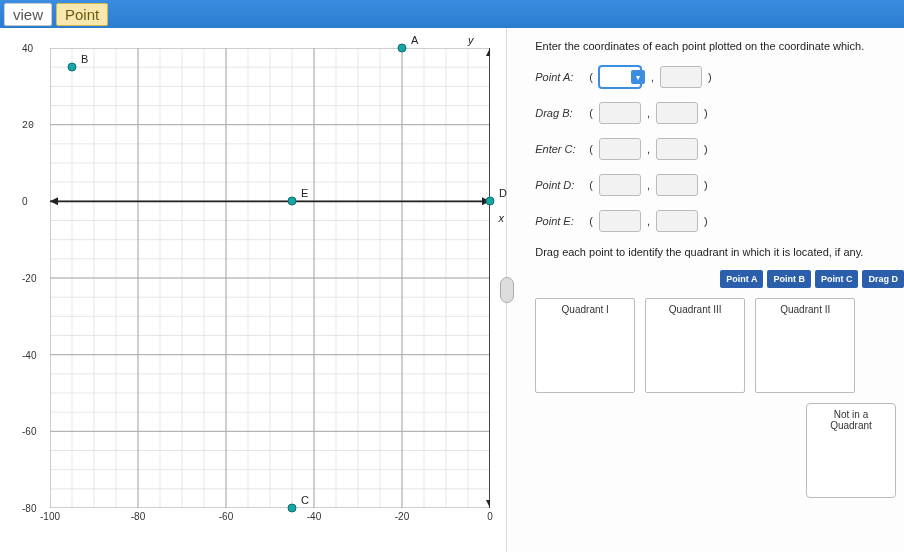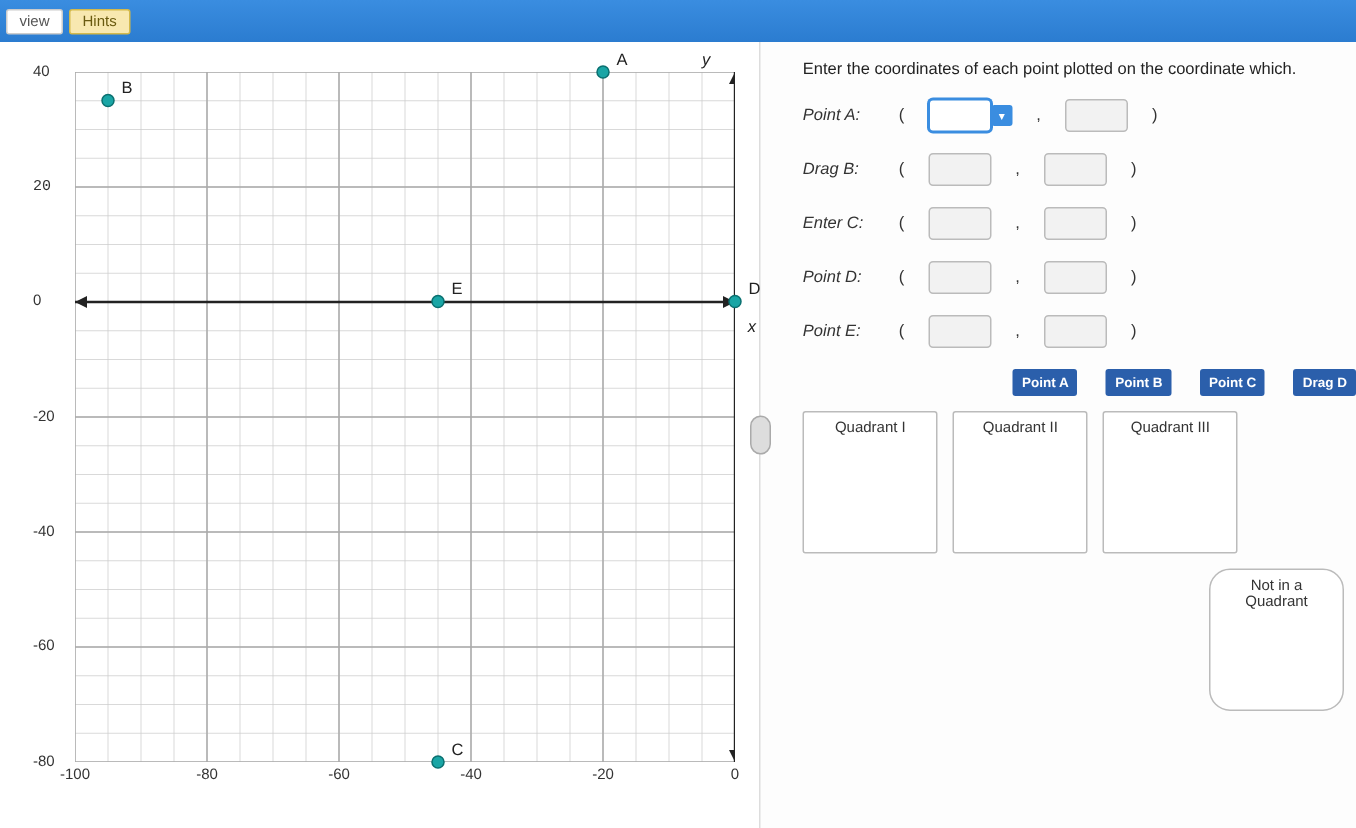--- a/index.html
+++ b/index.html
@@ -1,49 +1,49 @@
 <!DOCTYPE html>
 <html><head>
 <meta charset="utf-8">
 <style>
 * { box-sizing: border-box; margin: 0; padding: 0; }
 body { font-family: Arial, sans-serif; background: #f5f5f5; width: 904px; height: 552px; overflow: hidden; }
 .topbar { height: 28px; background: linear-gradient(#3a8de0,#2b7cd0); display: flex; align-items: center; padding: 0 4px; gap: 4px; }
-.topbtn { background: #fff; border: 1px solid #ccc; padding: 2px 8px; font-size: 10px; color: #555; border-radius: 2px; cursor: pointer; }
+.topbtn { background: #fff; border: 1px solid #ccc; padding: 2px 8px; font-size: 15px; color: #555; border-radius: 2px; cursor: pointer; }
 .topbtn.hints { background: #f8e8b0; border-color: #d4b94a; color: #6a5a10; }
 .main { display: flex; height: calc(100% - 28px); }
 .left { flex: 0 0 56%; position: relative; background: #fff; }
 .graph { position: absolute; left: 50px; top: 20px; width: 440px; height: 460px; }
 .right { flex: 1; padding: 12px 0 0 28px; background: #fdfdfd; border-left: 1px solid #ddd; overflow: hidden; }
 .prompt { font-size: 11px; color: #222; margin-bottom: 14px; }
-.row { display: flex; align-items: center; gap: 16px; margin-bottom: 14px; font-size: 11px; color: #333; }
+.row { display: flex; align-items: center; gap: 6px; margin-bottom: 14px; font-size: 11px; color: #333; }
 .row .lbl { width: 48px; font-style: italic; }
 .inp { width: 42px; height: 22px; border: 1px solid #bbb; background: #f2f2f2; border-radius: 3px; font-size: 11px; text-align: center; }
 .inp.focus { background: #fff; border-color: #3a8de0; box-shadow: 0 0 0 1px #3a8de0; }
 .dd { width: 14px; height: 14px; background: #3a8de0; display: inline-flex; align-items: center; justify-content: center; color: #fff; font-size: 8px; margin-left: -16px; position: relative; border-radius: 2px; }
 .drag-prompt { font-size: 11px; color: #222; margin: 10px 0 12px; }
-.chips { display: flex; gap: 19px; justify-content: flex-end; margin-bottom: 10px; }
+.chips { display: flex; gap: 4px; justify-content: flex-end; margin-bottom: 10px; }
 .chip { background: #2b5fab; color: #fff; font-size: 9px; font-weight: bold; padding: 4px 6px; border-radius: 2px; cursor: move; white-space: nowrap; }
 .quads { display: flex; gap: 10px; margin-bottom: 10px; }
-.qbox { width: 90px; height: 95px; border: 1px solid #bbb; background: #fff; padding: 5px; font-size: 10px; color: #333; text-align: center; border-radius: 2px; }
-.qbox2 { width: 90px; height: 95px; border: 1px solid #bbb; background: #fff; padding: 5px; font-size: 10px; color: #333; text-align: center; border-radius: 14px; margin-left: auto; margin-right: 8px; }
+.qbox { width: 100px; height: 95px; border: 1px solid #bbb; background: #fff; padding: 5px; font-size: 10px; color: #333; text-align: center; border-radius: 2px; }
+.qbox2 { width: 90px; height: 95px; border: 1px solid #bbb; background: #fff; padding: 5px; font-size: 10px; color: #333; text-align: center; border-radius: 4px; margin-left: auto; margin-right: 8px; }
 .notquad-wrap { display: flex; }
 .ytick { position: absolute; left: -28px; font-size: 10px; color: #333; transform: translateY(-50%); }
 .xtick { position: absolute; bottom: -14px; font-size: 10px; color: #333; transform: translateX(-50%); }
 .pt { position: absolute; width: 9px; height: 9px; background: #1aa5a5; border: 1px solid #0a7070; border-radius: 50%; transform: translate(-50%,-50%); }
 .plabel { position: absolute; font-size: 11px; color: #222; transform: translate(3px,-12px); }
 .axislabel { position: absolute; font-size: 11px; font-style: italic; color: #222; }
 .grip { position: absolute; right: -8px; top: 50%; width: 14px; height: 26px; background: #ddd; border: 1px solid #aaa; border-radius: 7px; transform: translateY(-50%); }
 </style>
 </head>
 <body>
 
 <div class="topbar">
   <button class="topbtn">view</button>
-  <button class="topbtn hints">Hints</button>
+  <button class="topbtn hints">Point</button>
 </div>
 
 <div class="main">
 
   <div class="left">
     <div class="graph">
       <svg width="440" height="460" style="position:absolute;left:0;top:0">
           <line x1="0" y1="0" x2="0" y2="460" stroke="#ccc" stroke-width="0.5"></line>
           <line x1="22" y1="0" x2="22" y2="460" stroke="#ccc" stroke-width="0.5"></line>
           <line x1="44" y1="0" x2="44" y2="460" stroke="#ccc" stroke-width="0.5"></line>
@@ -177,29 +177,30 @@
         </div>
         <div class="row">
           <span class="lbl">Point E:</span>
           <span>(</span>
           <input class="inp" style="">
           <span>,</span>
           <input class="inp" style="">
           <span>)</span>
         </div>
       </div>
+    <div class="drag-prompt">Drag each point to identify the quadrant in which it is located, if any.</div>
     <div class="chips" id="chips">
         <div class="chip">Point A</div>
         <div class="chip">Point B</div>
         <div class="chip">Point C</div>
         <div class="chip">Drag D</div>
       </div>
     <div class="quads" id="quads">
         <div class="qbox">Quadrant I</div>
+        <div class="qbox">Quadrant III</div>
         <div class="qbox">Quadrant II</div>
-        <div class="qbox">Quadrant III</div>
       </div>
     <div class="notquad-wrap">
       <div class="qbox2">Not in a Quadrant</div>
     </div>
   </div>
 
 </div>
 
 </body></html>

